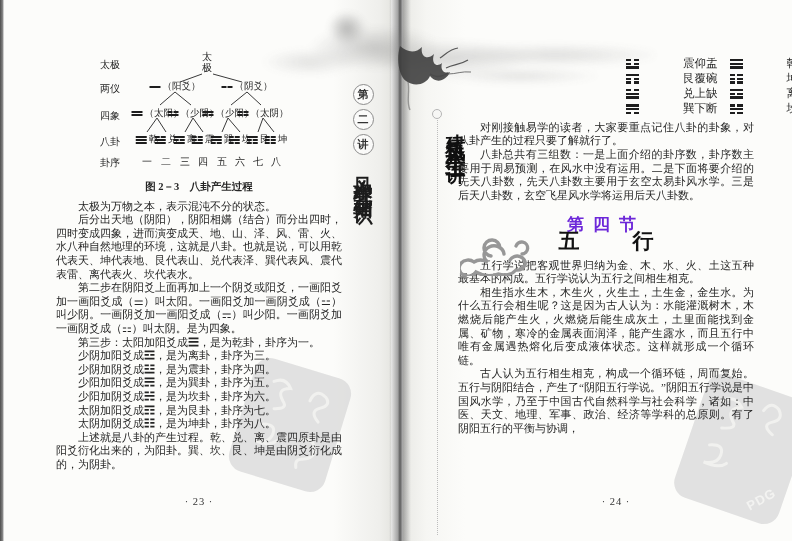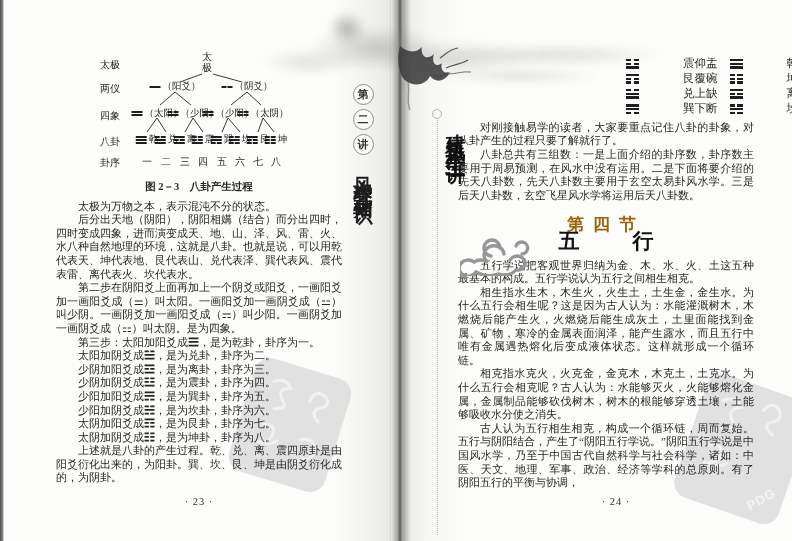--- a/index.html
+++ b/index.html
@@ -69,21 +69,21 @@
   .glyph i.n{background:transparent;}
   .glyph i.n b{width:4.6px;height:2px;background:#1e1e1e;}
   .glyph.g13 i{width:13px;height:2.4px;}
   .glyph.g13 i.n b{width:5.4px;height:2.4px;}
   
   .mnemonics{display:grid;grid-template-columns:auto auto;column-gap:12px;row-gap:1.5px;
     width:max-content;margin:5px 0 5px 168px;}
   .mnemonic{display:inline-flex;align-items:center;font-size:11.5px;white-space:nowrap;gap:42px;}
   
   .section-head{position:relative;text-align:center;margin:16px 0 10px 0;}
-  .kicker{font-size:17px;font-weight:bold;letter-spacing:9px;color:#a16207;}
+  .kicker{font-size:17px;font-weight:bold;letter-spacing:9px;color:#6d28d9;}
   .sec-title{font-size:21px;font-weight:bold;letter-spacing:16px;color:#111;margin-top:3px;text-indent:16px;}
   .cloud{position:absolute;left:2px;top:16px;}
   
   .stamp{position:absolute;background:#d9d9d9;border-radius:16px;opacity:.75;}
   .stamp.lft{left:240px;top:366px;width:100px;height:118px;transform:rotate(17deg);}
   .stamp.rgt{left:688px;top:384px;width:110px;height:130px;transform:rotate(19deg);}
   .stamp svg{position:absolute;left:0;top:0;}
   .pdg{position:absolute;right:6px;bottom:16px;font-family:"Liberation Sans","DejaVu Sans",sans-serif;
     font-size:13px;font-weight:bold;color:#f0f0ef;letter-spacing:1px;transform:rotate(-48deg);}
 </style>
@@ -336,21 +336,20 @@
     <span class="dnum" style="left:148px;top:103px">六</span>
     <span class="dnum" style="left:166px;top:103px">七</span>
     <span class="dnum" style="left:184px;top:103px">八</span>
   </div>
   <div class="dcaption">图 2－3　八卦产生过程</div>
 
   <p class="para">太极为万物之本，表示混沌不分的状态。</p>
   <p class="para">后分出天地（阴阳），阴阳相媾（结合）而分出四时，四时变成四象，进而演变成天、地、山、泽、风、雷、火、水八种自然地理的环境，这就是八卦。也就是说，可以用乾代表天、坤代表地、艮代表山、兑代表泽、巽代表风、震代表雷、离代表火、坎代表水。</p>
   <p class="para">第二步在阴阳爻上面再加上一个阴爻或阳爻，一画阳爻加一画阳爻成（⚌）叫太阳。一画阳爻加一画阴爻成（⚍）叫少阴。一画阴爻加一画阳爻成（⚎）叫少阳。一画阴爻加一画阴爻成（⚏）叫太阴。是为四象。</p>
   <div class="step">第三步：太阳加阳爻成☰，是为乾卦，卦序为一。</div>
-  <div class="step">太阳加阴爻成☱，是为兑卦，卦序为二。</div>
   <div class="step">少阴加阳爻成☲，是为离卦，卦序为三。</div>
   <div class="step">少阴加阴爻成☳，是为震卦，卦序为四。</div>
   <div class="step">少阳加阳爻成☴，是为巽卦，卦序为五。</div>
   <div class="step">少阳加阴爻成☵，是为坎卦，卦序为六。</div>
   <div class="step">太阴加阳爻成☶，是为艮卦，卦序为七。</div>
   <div class="step">太阴加阴爻成☷，是为坤卦，卦序为八。</div>
   <p class="para">上述就是八卦的产生过程。乾、兑、离、震四原卦是由阳爻衍化出来的，为阳卦。巽、坎、艮、坤是由阴爻衍化成的，为阴卦。</p>
 </div>
 <div class="pagenum l">· 23 ·</div>
 
@@ -468,16 +467,15 @@
         <path d="M40,14 a8,8 0 1 0 -9,8 M44,20 a10,9 0 1 0 -16,8 q-8,-4 -14,0 a9,8 0 1 0 2,10 q10,6 22,2 q12,3 18,-4 a8,7 0 1 0 -6,-10"></path>
         <path d="M56,12 a6,6 0 1 1 6,8"></path>
       </g>
     </svg>
     <div class="kicker">第四节</div>
     <div class="sec-title">五　行</div>
   </div>
 
   <p class="para">五行学说把客观世界归纳为金、木、水、火、土这五种最基本的构成。五行学说认为五行之间相生相克。</p>
   <p class="para">相生指水生木，木生火，火生土，土生金，金生水。为什么五行会相生呢？这是因为古人认为：水能灌溉树木，木燃烧后能产生火，火燃烧后能生成灰土，土里面能找到金属、矿物，寒冷的金属表面润泽，能产生露水，而且五行中唯有金属遇热熔化后变成液体状态。这样就形成一个循环链。</p>
-  <p class="para">相克指水克火，火克金，金克木，木克土，土克水。为什么五行会相克呢？古人认为：水能够灭火，火能够熔化金属，金属制品能够砍伐树木，树木的根能够穿透土壤，土能够吸收水分使之消失。</p>
   <p class="para">古人认为五行相生相克，构成一个循环链，周而复始。五行与阴阳结合，产生了“阴阳五行学说。”阴阳五行学说是中国风水学，乃至于中国古代自然科学与社会科学，诸如：中医、天文、地理、军事、政治、经济等学科的总原则。有了阴阳五行的平衡与协调，</p>
 </div>
 <div class="pagenum r">· 24 ·</div>
 
 </body></html>

